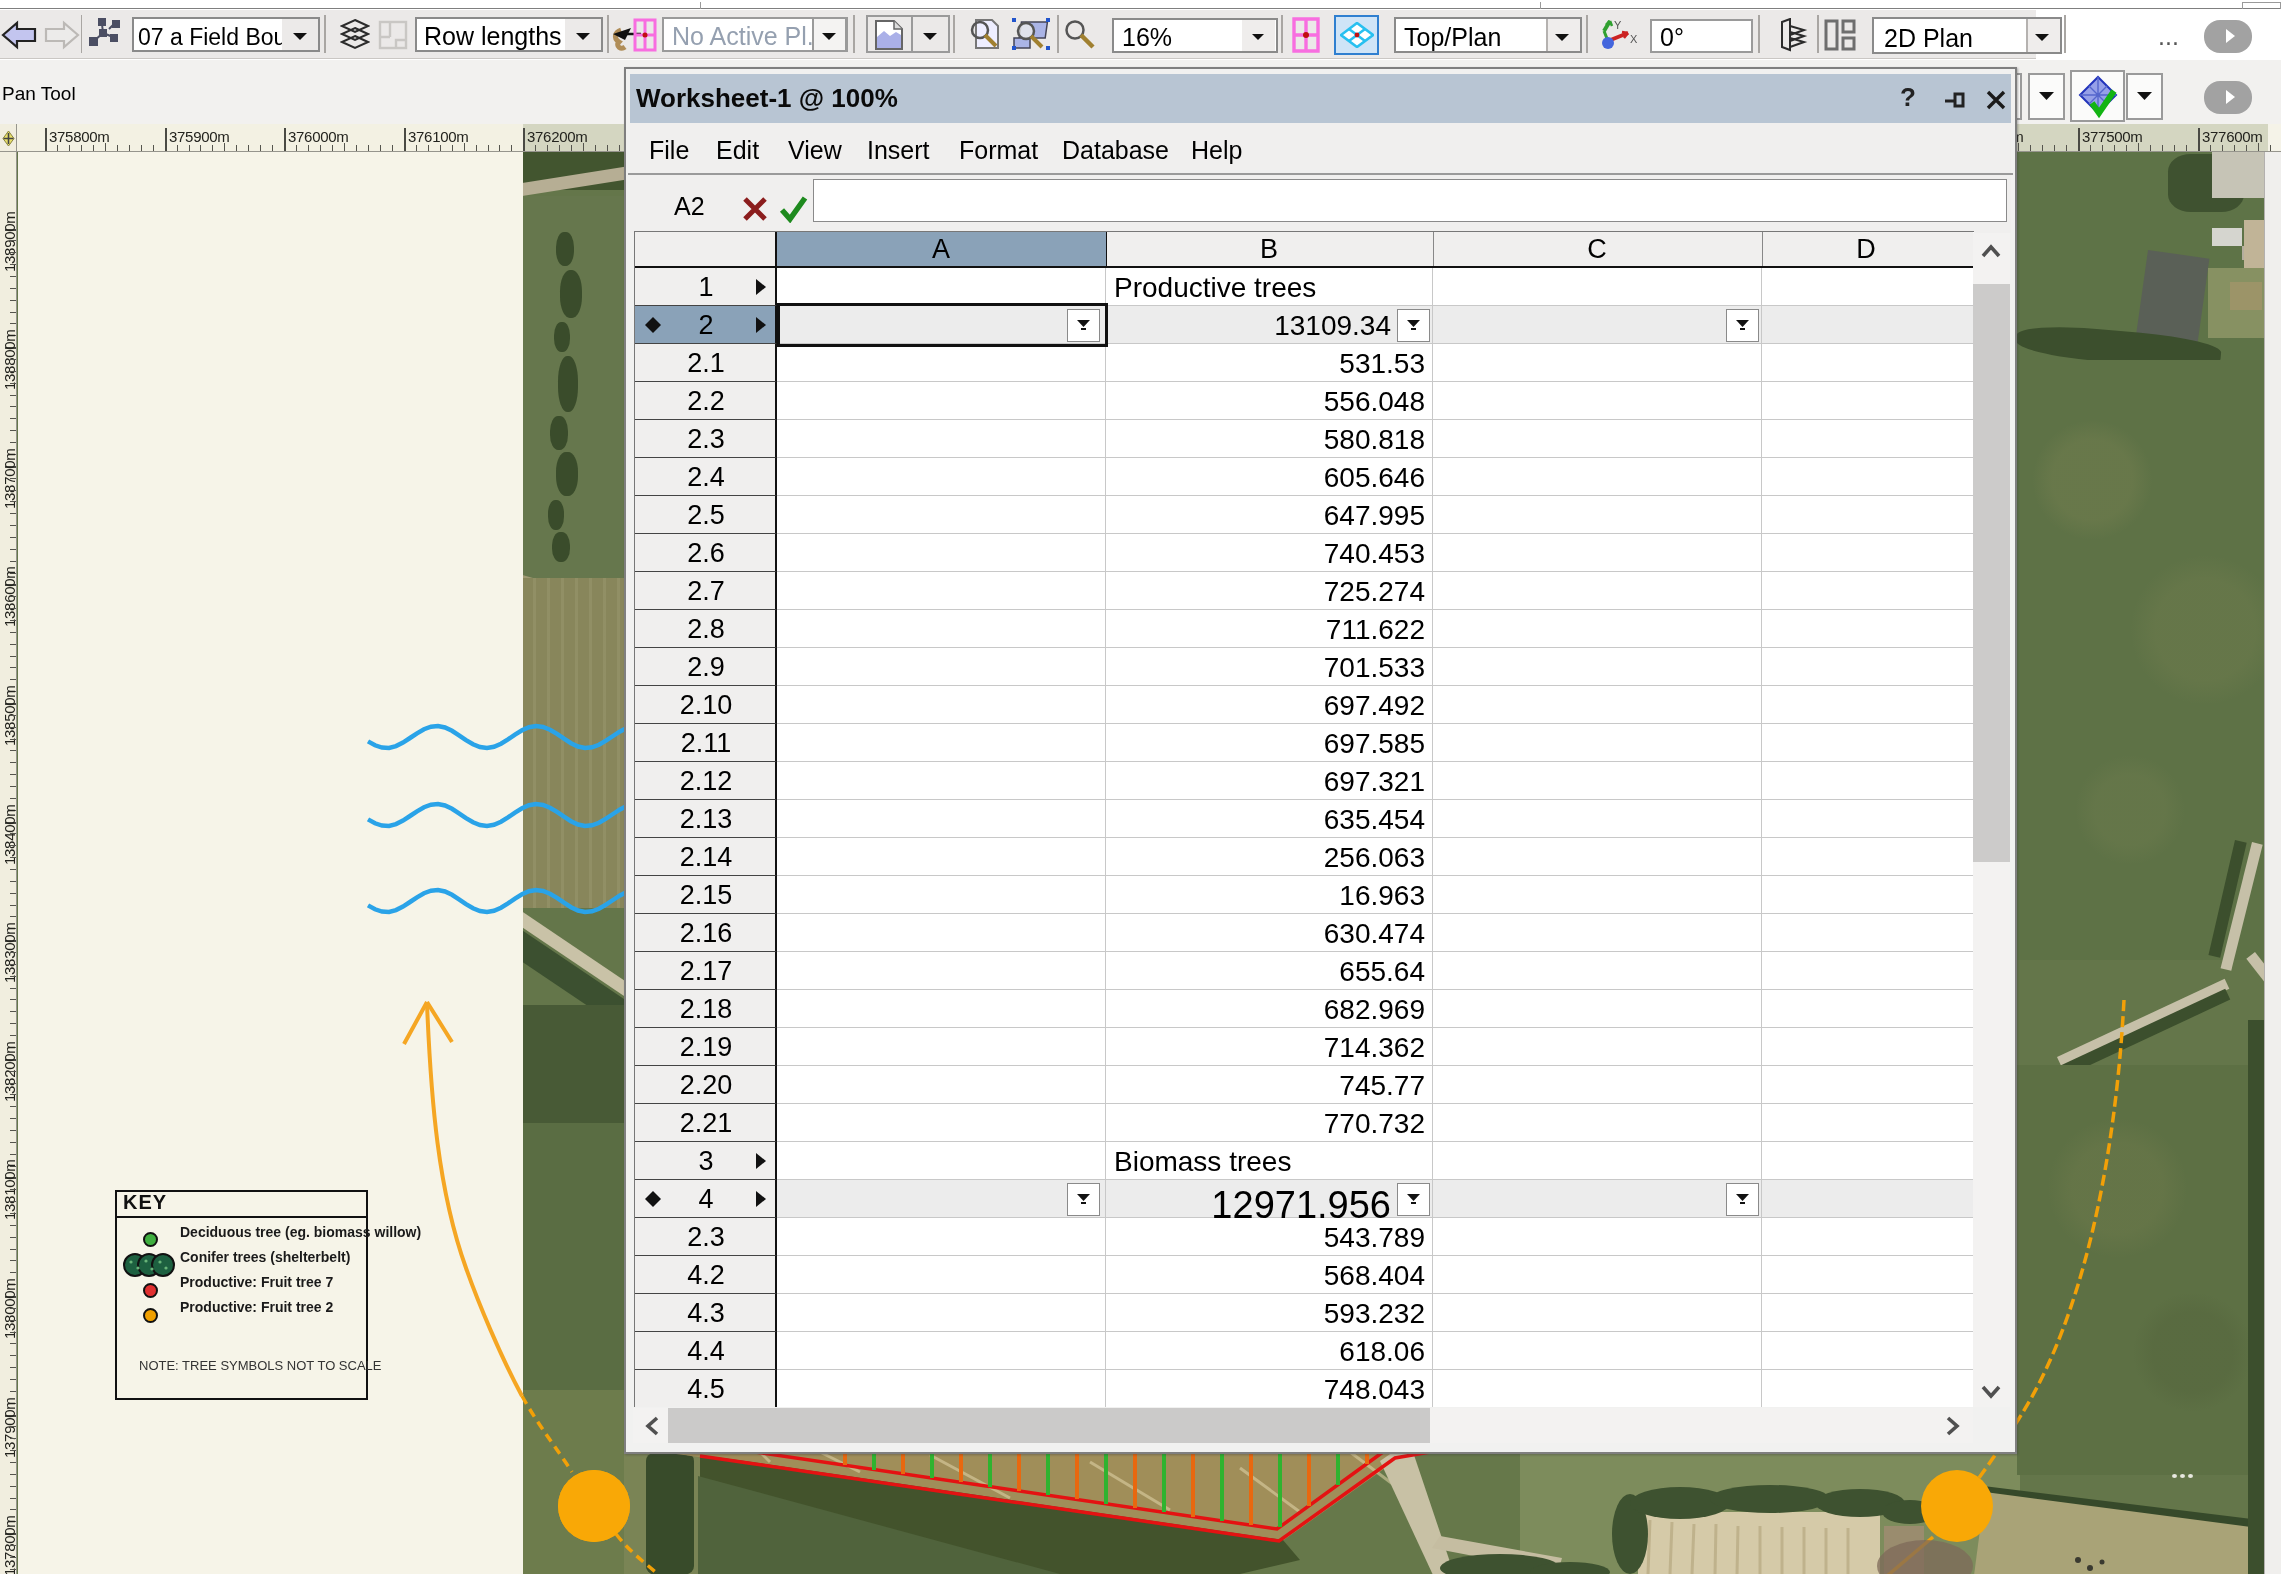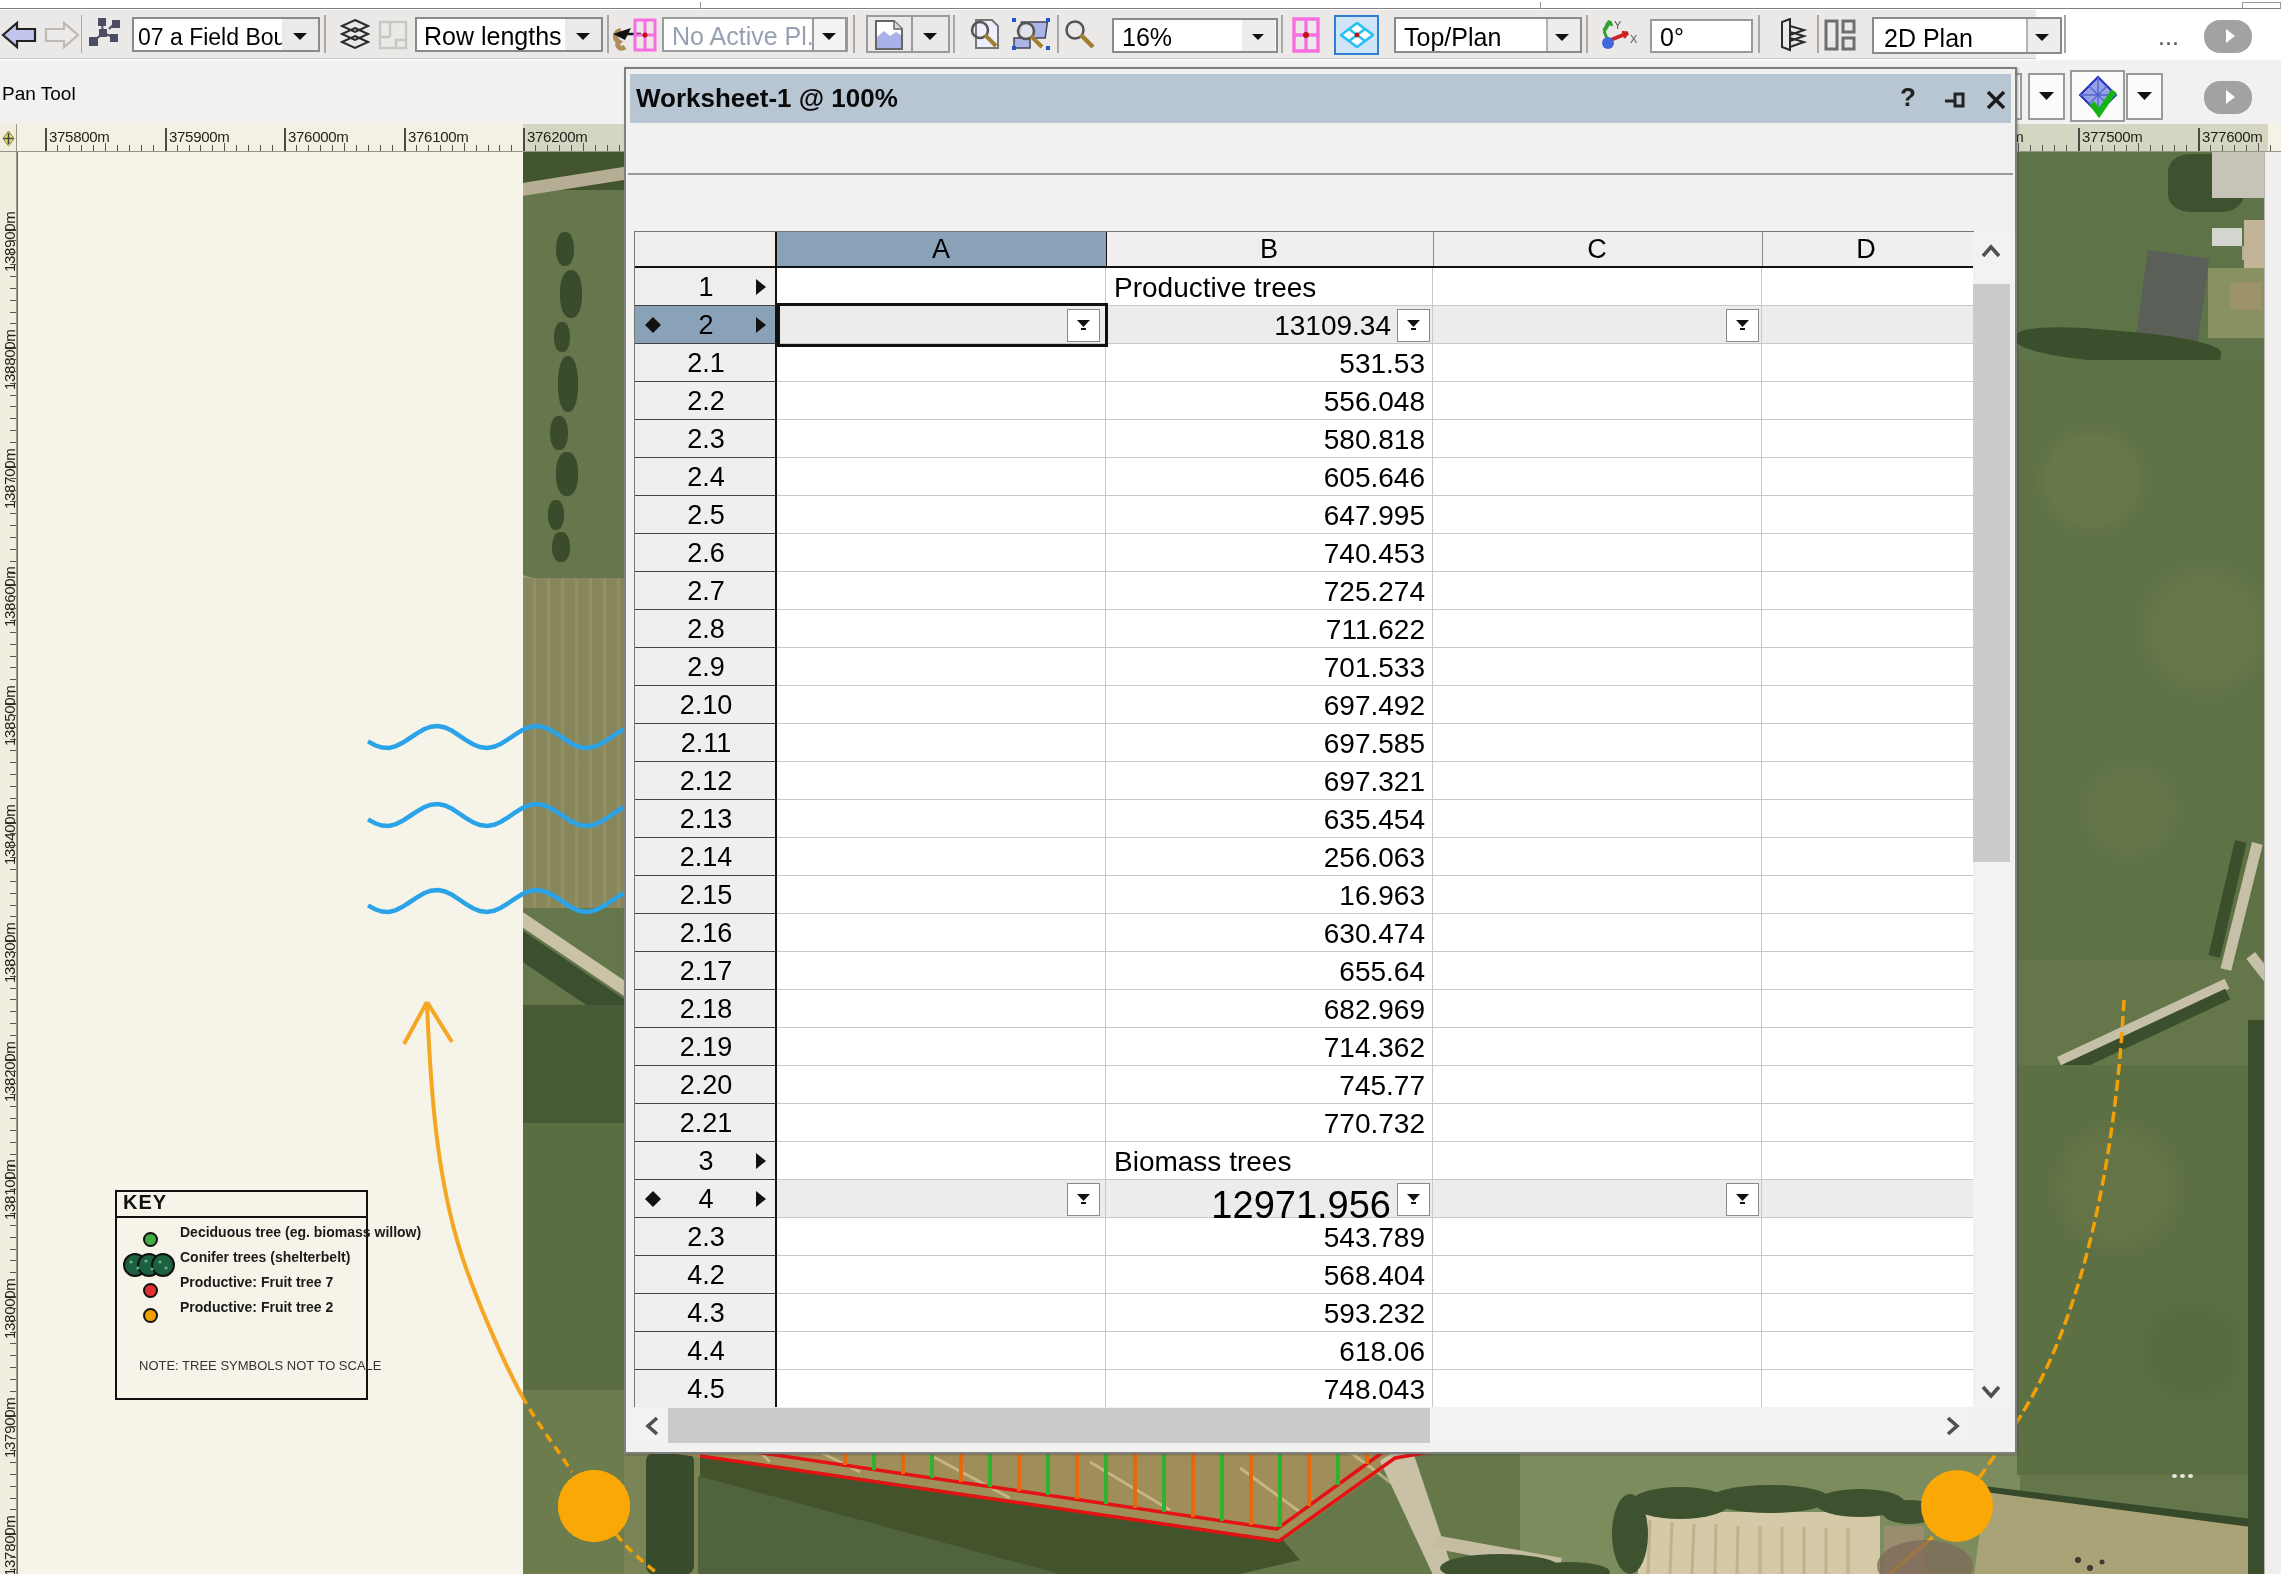--- a/index.html
+++ b/index.html
@@ -719,22 +719,41 @@
     <span class="abs" style="left:6px; top:9px; font-size:26px; font-weight:bold; color:#0a0a0a;">Worksheet-1 @ 100%</span>
     <span class="abs" style="left:1270px; top:8px; font-size:26px; font-weight:bold; color:#222;">?</span>
     <svg class="abs" style="left:1314px; top:16px;" width="22" height="22" viewBox="0 0 22 22">
         <path d="M1 11 L11 11 M11 4 L19 4 L19 16 L11 16 Z" stroke="#222" stroke-width="3" fill="none"></path>
       </svg>
     <svg class="abs" style="left:1356px; top:16px;" width="20" height="20" viewBox="0 0 20 20">
         <path d="M2 2 L18 18 M18 2 L2 18" stroke="#1a1a1a" stroke-width="3.4" fill="none"></path>
       </svg>
   </div>
 
+  <div class="abs" style="left:4px; top:54px; width:1381px; height:50px; background:#f0efee;">
+    <span class="abs" style="left:19px; top:13px; font-size:25px;">File</span>
+    <span class="abs" style="left:86px; top:13px; font-size:25px;">Edit</span>
+    <span class="abs" style="left:158px; top:13px; font-size:25px;">View</span>
+    <span class="abs" style="left:237px; top:13px; font-size:25px;">Insert</span>
+    <span class="abs" style="left:329px; top:13px; font-size:25px;">Format</span>
+    <span class="abs" style="left:432px; top:13px; font-size:25px;">Database</span>
+    <span class="abs" style="left:561px; top:13px; font-size:25px;">Help</span>
+  </div>
   <div class="abs" style="left:2px; top:104px; width:1385px; height:2px; background:#9a9a9a;"></div>
 
+  <div class="abs" style="left:4px; top:106px; width:1381px; height:58px; background:#f0efee;">
+    <span class="abs" style="left:44px; top:17px; font-size:25px;">A2</span>
+    <svg class="abs" style="left:112px; top:21px;" width="26" height="26" viewBox="0 0 26 26">
+        <path d="M3 3 L23 23 M23 3 L3 23" stroke="#8b1d1d" stroke-width="5" fill="none"></path>
+      </svg>
+    <svg class="abs" style="left:149px; top:20px;" width="30" height="28" viewBox="0 0 30 28">
+        <path d="M3 15 L11 24 L26 3" stroke="#1e8a1e" stroke-width="5.5" fill="none"></path>
+      </svg>
+    <div class="abs" style="left:183px; top:4px; width:1194px; height:43px; background:#ffffff; border:1px solid #8a8a8a;"></div>
+  </div>
 
   <div id="tbl" class="abs" style="left:8px; top:162px; width:1340px; height:1176px; background:#ffffff; border-top:1px solid #777; border-left:1px solid #777; overflow:hidden;">
     <div class="abs" style="left:0;top:0;width:142px;height:34px;background:#f0efee;border-right:2px solid #111;"></div>
     <div class="abs" style="left:142px;top:0;width:329px;height:34px;background:#8aa2b8;"></div>
     <div class="abs" style="left:471px;top:0;width:327px;height:34px;background:#f0efee;border-left:1px solid #111;"></div>
     <div class="abs" style="left:798px;top:0;width:329px;height:34px;background:#f0efee;border-left:1px solid #888;"></div>
     <div class="abs" style="left:1127px;top:0;width:211px;height:34px;background:#f0efee;border-left:1px solid #888;"></div>
     <span class="abs" style="left:286px;top:2px;width:40px;text-align:center;font-size:27px;color:#000;">A</span>
     <span class="abs" style="left:614px;top:2px;width:40px;text-align:center;font-size:27px;color:#000;">B</span>
     <span class="abs" style="left:942px;top:2px;width:40px;text-align:center;font-size:27px;color:#000;">C</span>

